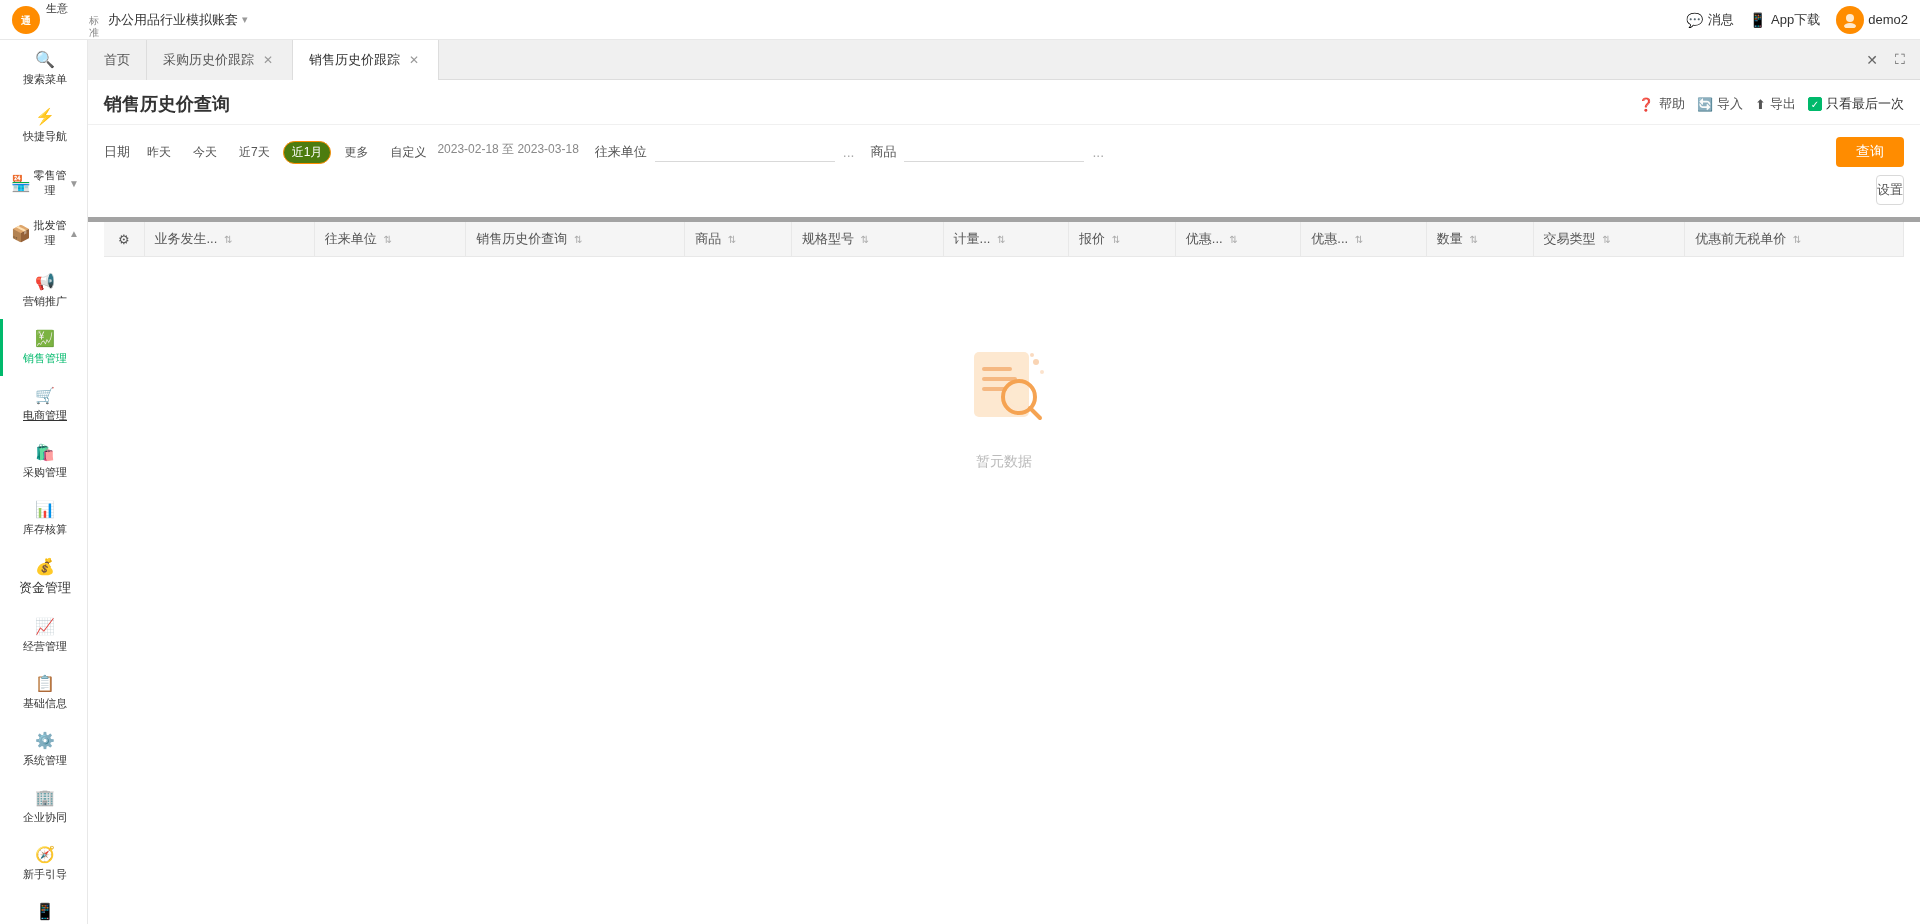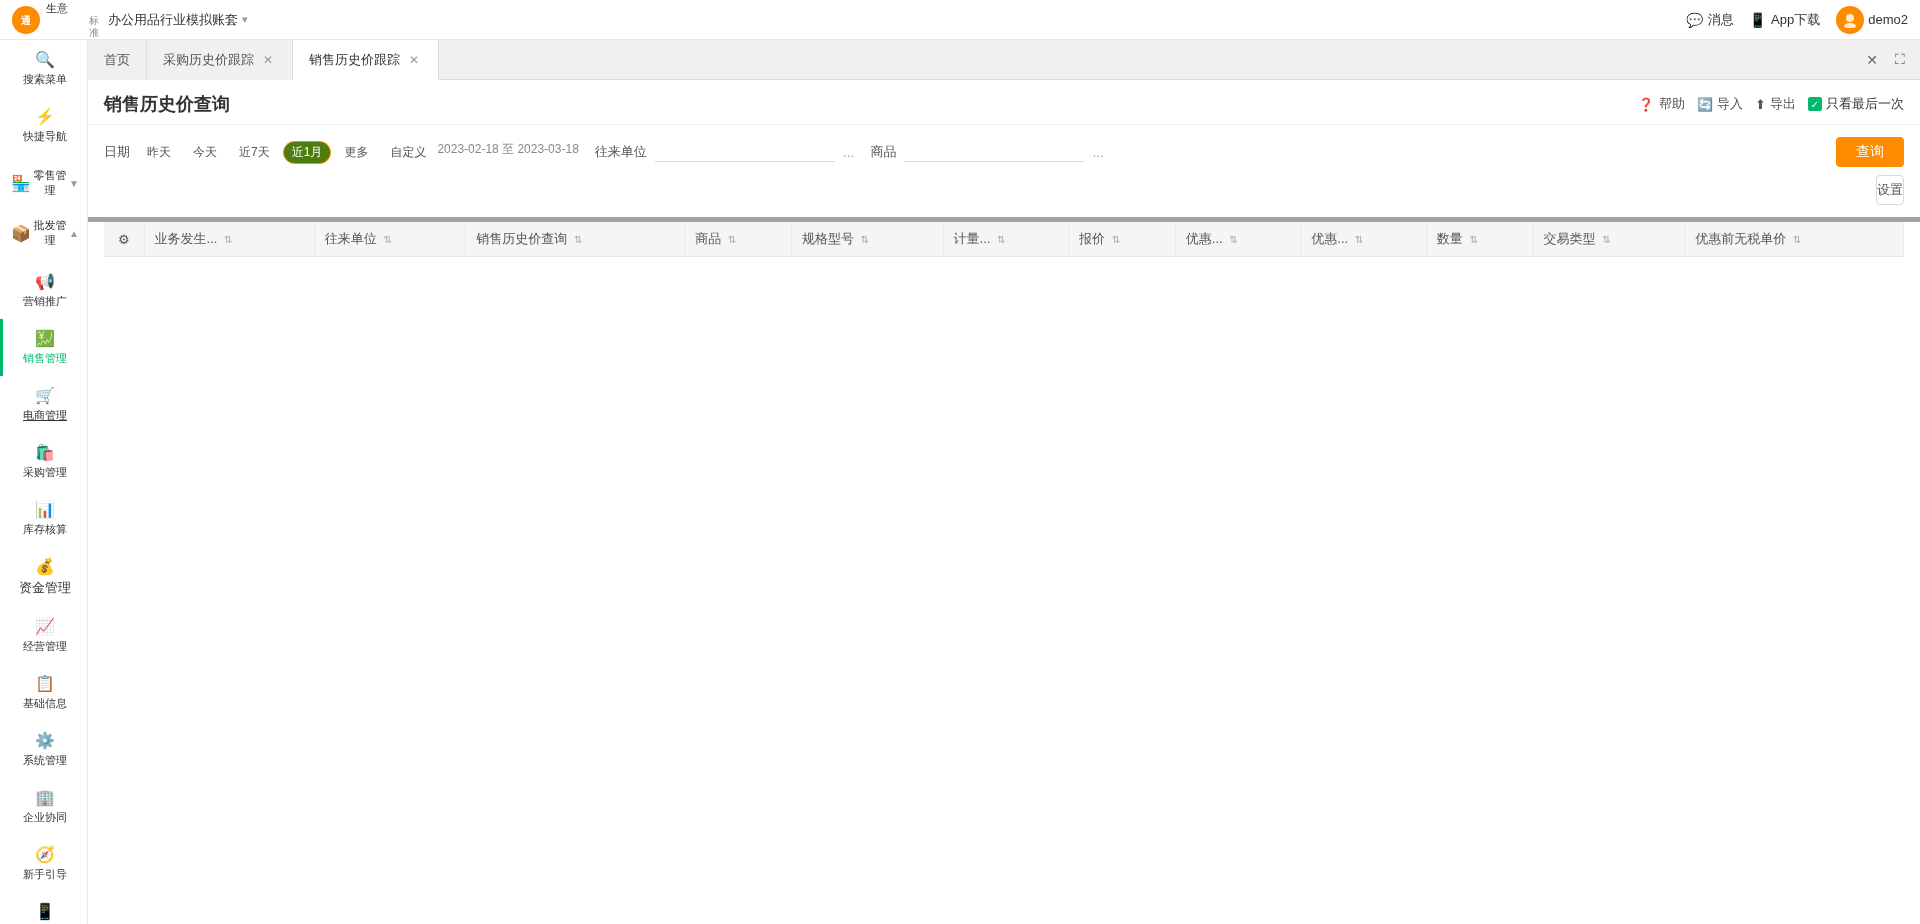--- a/index.html
+++ b/index.html
@@ -666,17 +666,37 @@
               <th>
                 <span>优惠前无税单价</span>
                 <span class="sort-icon">⇅</span>
               </th>
             </tr>
           </thead>
           <tbody>
           </tbody>
         </table>
 
+        <div class="empty-state">
+          <div class="empty-icon">
+            <svg width="100" height="100" viewBox="0 0 100 100" xmlns="http://www.w3.org/2000/svg">
+
+              <rect x="20" y="15" width="55" height="65" rx="5" fill="#fde8d0"></rect>
+              <rect x="28" y="30" width="30" height="4" rx="2" fill="#f5b882"></rect>
+              <rect x="28" y="40" width="35" height="4" rx="2" fill="#f5b882"></rect>
+              <rect x="28" y="50" width="25" height="4" rx="2" fill="#f5b882"></rect>
+
+              <circle cx="65" cy="60" r="16" fill="none" stroke="#f5a352" stroke-width="4"></circle>
+              <circle cx="65" cy="60" r="10" fill="#fde8d0" opacity="0.8"></circle>
+              <line x1="76" y1="71" x2="86" y2="81" stroke="#f5a352" stroke-width="4" stroke-linecap="round"></line>
+
+              <circle cx="82" cy="25" r="3" fill="#f5b882" opacity="0.6"></circle>
+              <circle cx="88" cy="35" r="2" fill="#f5b882" opacity="0.4"></circle>
+              <circle cx="78" cy="18" r="2" fill="#f5b882" opacity="0.5"></circle>
+            </svg>
+          </div>
+          <div class="empty-text">暂元数据</div>
+        </div>
       </div>
 
     </div>
   </div>
 </div>
 
 </body></html>

